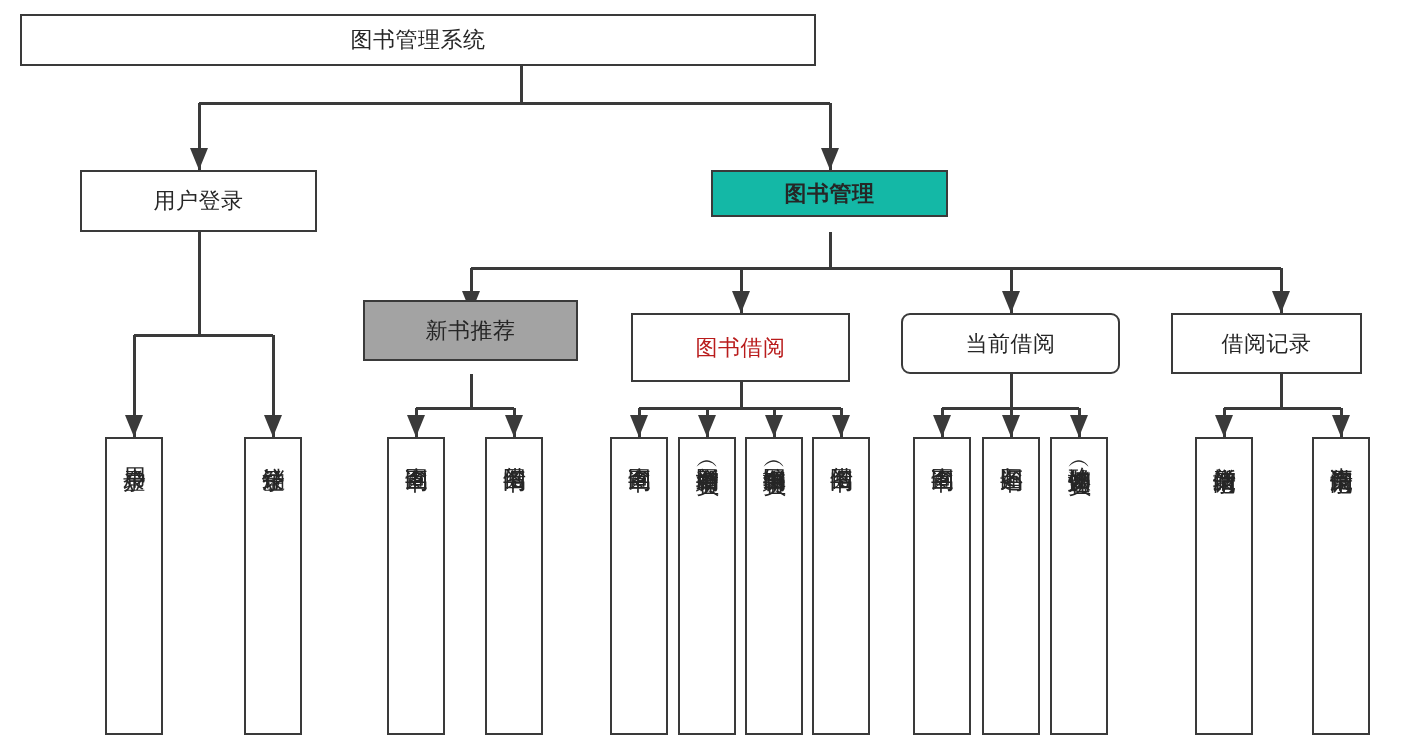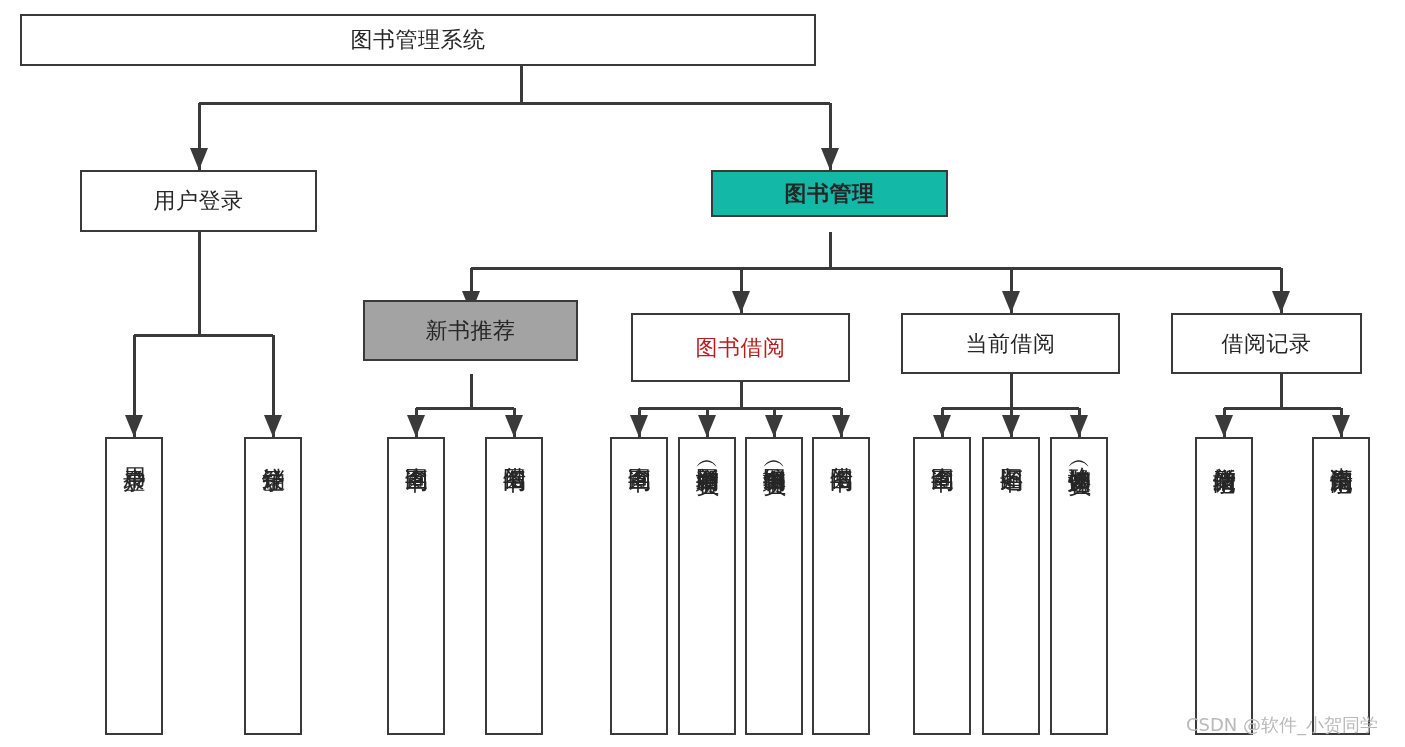--- a/index.html
+++ b/index.html
@@ -136,21 +136,21 @@
       </div>
       <div class="node horiz" style="left: 711px; top: 170px; width: 237px; height: 47px; border-color: rgb(58, 58, 58); background: #14b8a6; color: rgb(38, 38, 38); font-weight: bold;">
         <span class="label">图书管理</span>
       </div>
       <div class="node horiz" style="left: 363px; top: 300px; width: 215px; height: 61px; border-color: rgb(58, 58, 58); background: #a3a3a3; color: rgb(38, 38, 38);">
         <span class="label">新书推荐</span>
       </div>
       <div class="node horiz" style="left: 631px; top: 313px; width: 219px; height: 69px; border-color: rgb(58, 58, 58); background: rgb(255, 255, 255); color: #b91c1c;">
         <span class="label">图书借阅</span>
       </div>
-      <div class="node horiz" style="left: 901px; top: 313px; width: 219px; height: 61px; border-color: rgb(58, 58, 58); background: rgb(255, 255, 255); color: rgb(38, 38, 38);">
+      <div class="node horiz" style="left: 901px; top: 313px; width: 219px; height: 61px; border-color: rgb(58, 58, 58); background: rgb(255, 255, 255); color: rgb(38, 38, 38); border-radius: 9px;">
         <span class="label">当前借阅</span>
       </div>
       <div class="node horiz" style="left: 1171px; top: 313px; width: 191px; height: 61px; border-color: rgb(58, 58, 58); background: rgb(255, 255, 255); color: rgb(38, 38, 38);">
         <span class="label">借阅记录</span>
       </div>
       <div class="node vert" style="left: 105px; top: 437px; width: 58px; height: 298px; border-color: rgb(58, 58, 58); background: rgb(255, 255, 255); color: rgb(38, 38, 38);">
         <span class="label">用户登录</span>
       </div>
       <div class="node vert" style="left: 244px; top: 437px; width: 58px; height: 298px; border-color: rgb(58, 58, 58); background: rgb(255, 255, 255); color: rgb(38, 38, 38);">
         <span class="label">注销登录</span>
@@ -182,14 +182,13 @@
       <div class="node vert" style="left: 1050px; top: 437px; width: 58px; height: 298px; border-color: rgb(58, 58, 58); background: rgb(255, 255, 255); color: rgb(38, 38, 38);">
         <span class="label">确认归还（管理员）</span>
       </div>
       <div class="node vert" style="left: 1195px; top: 437px; width: 58px; height: 298px; border-color: rgb(58, 58, 58); background: rgb(255, 255, 255); color: rgb(38, 38, 38);">
         <span class="label">新增借阅记录</span>
       </div>
       <div class="node vert" style="left: 1312px; top: 437px; width: 58px; height: 298px; border-color: rgb(58, 58, 58); background: rgb(255, 255, 255); color: rgb(38, 38, 38);">
         <span class="label">查询借阅记录</span>
       </div>
     </div>
-  <div class="watermark">CSDN @软件_小贺同学</div>
 </div>
 
 </body></html>

